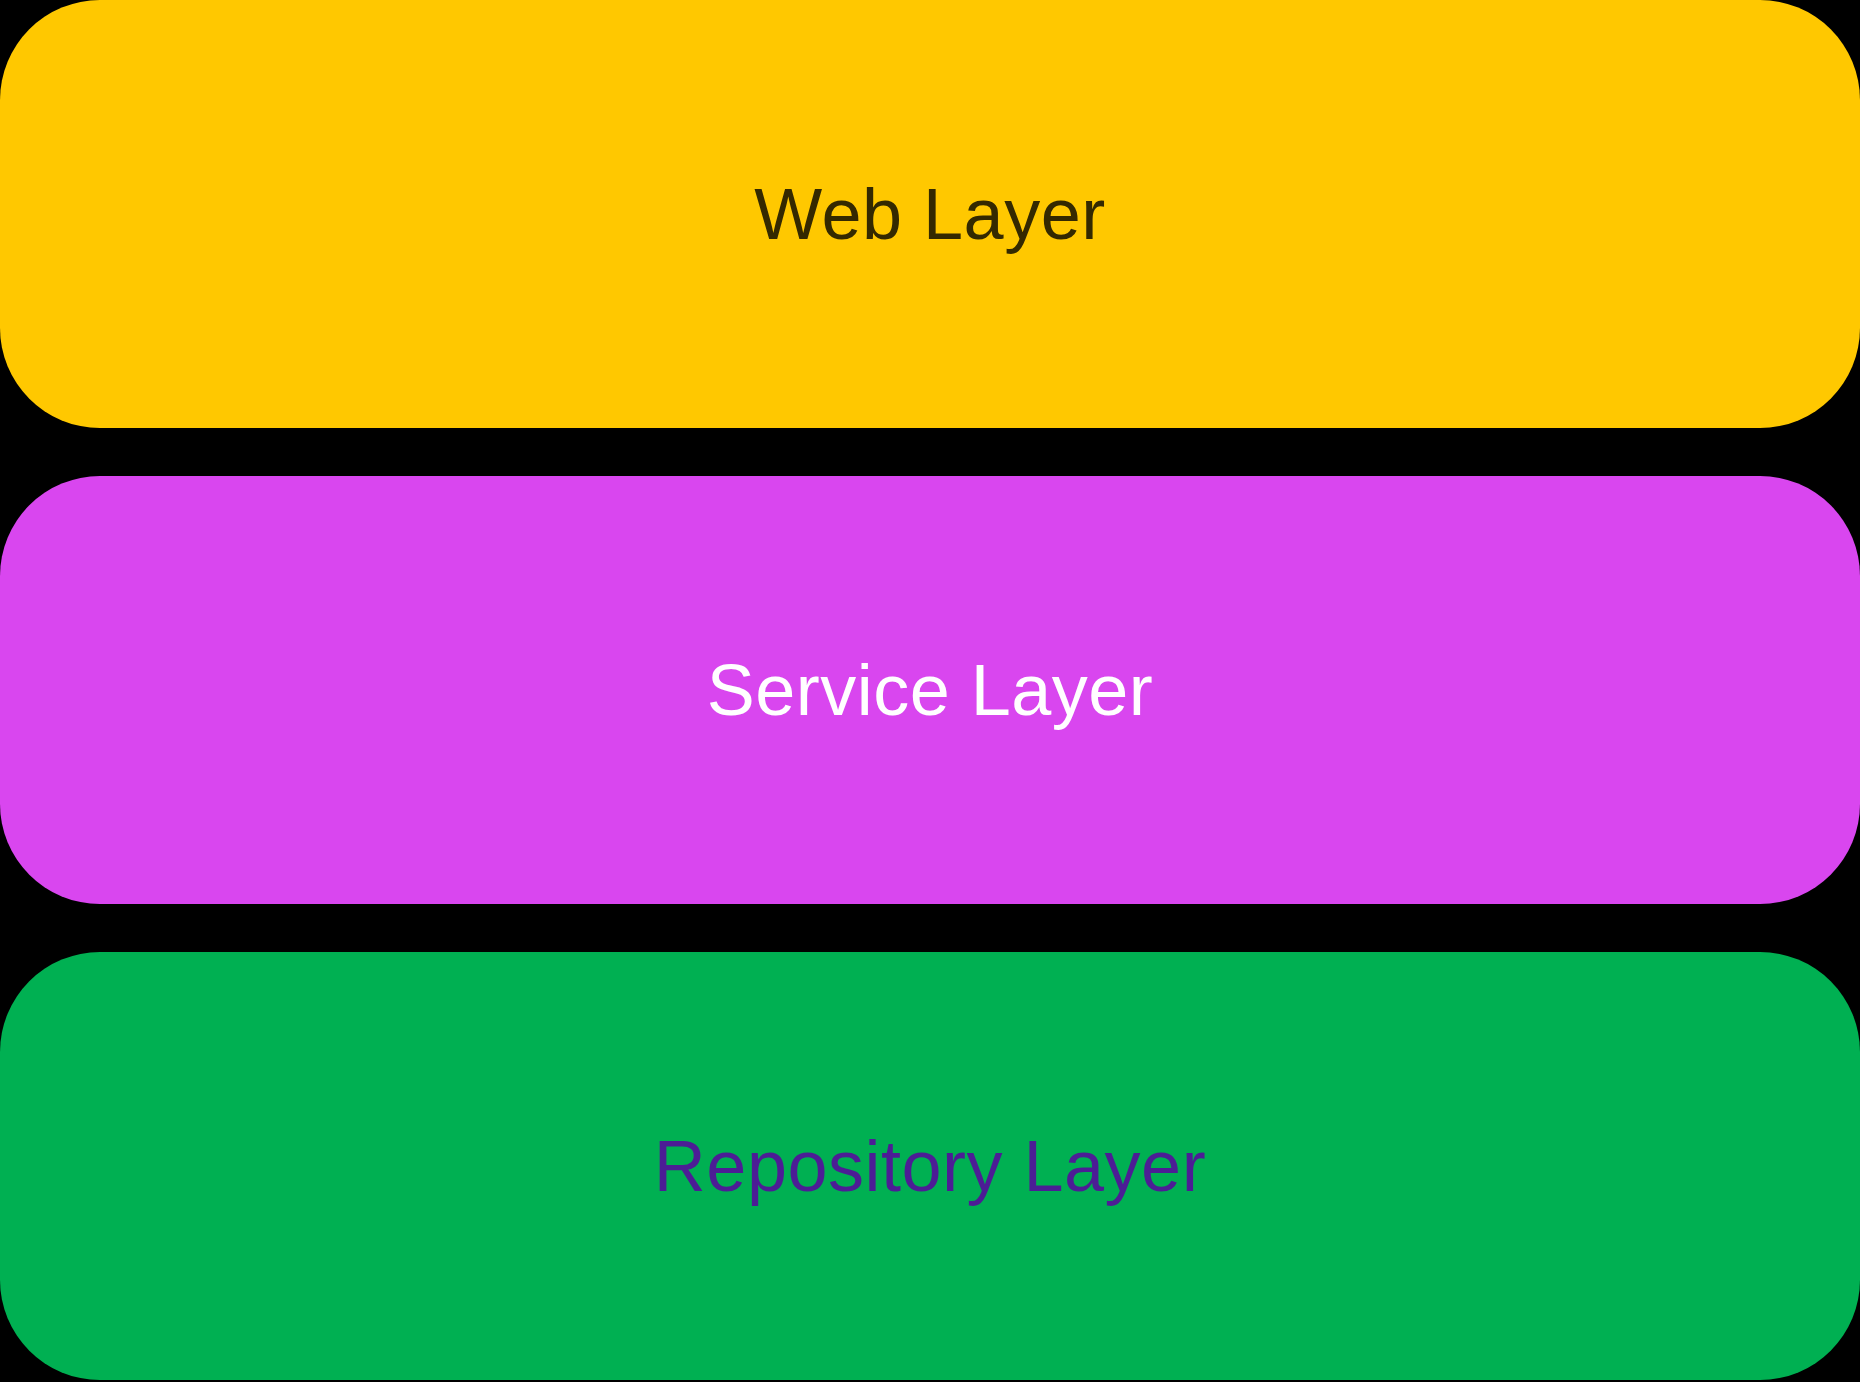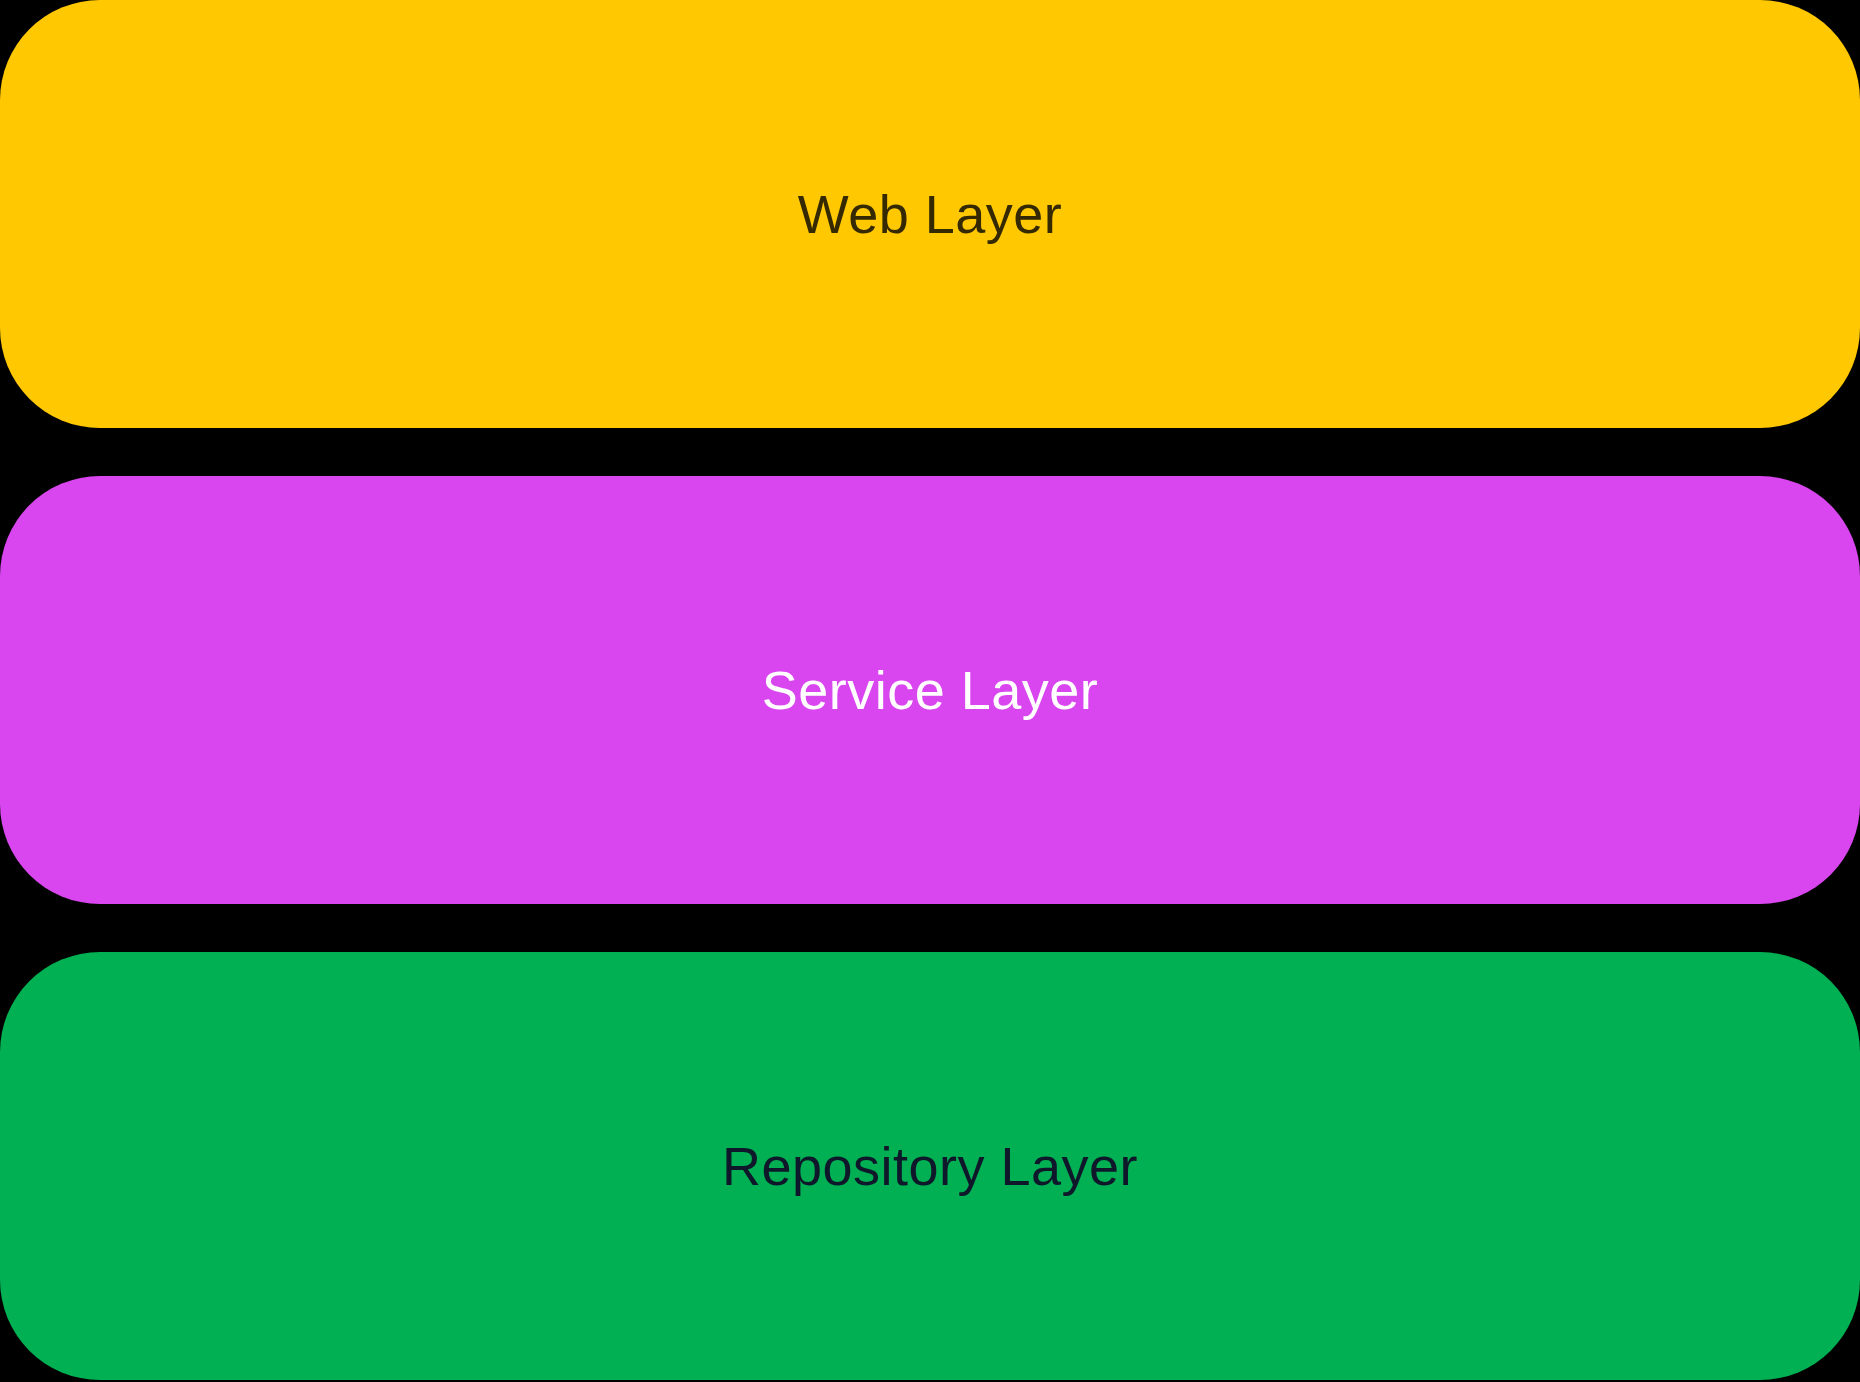--- a/index.html
+++ b/index.html
@@ -27,21 +27,21 @@
     margin-bottom: 48px;
     border-radius: 100px;
     display: flex;
     align-items: center;
     justify-content: center;
   }
   .layer-block:last-child {
     margin-bottom: 0;
   }
   .layer-label {
-    font-size: 54px;
+    font-size: 72px;
     font-weight: 500;
     letter-spacing: 0.5px;
     line-height: 1;
     white-space: nowrap;
   }
 </style>
 </head>
 <body>
 
 <div class="diagram" style="background: rgb(0, 0, 0);">
@@ -49,17 +49,17 @@
 
     <div class="layer-block" style="background: rgb(255, 200, 0); border-radius: 100px;">
       <span class="layer-label" style="color: rgb(52, 41, 0);">Web Layer</span>
     </div>
 
     <div class="layer-block" style="background: #d946ef; border-radius: 100px;">
       <span class="layer-label" style="color: rgb(255, 255, 255);">Service Layer</span>
     </div>
 
     <div class="layer-block" style="background: rgb(0, 176, 82); border-radius: 100px;">
-      <span class="layer-label" style="color: #0f172a;">Repository Layer</span>
+      <span class="layer-label" style="color: #4c1d95;">Repository Layer</span>
     </div>
 
   </div>
 </div>
 
 </body></html>

